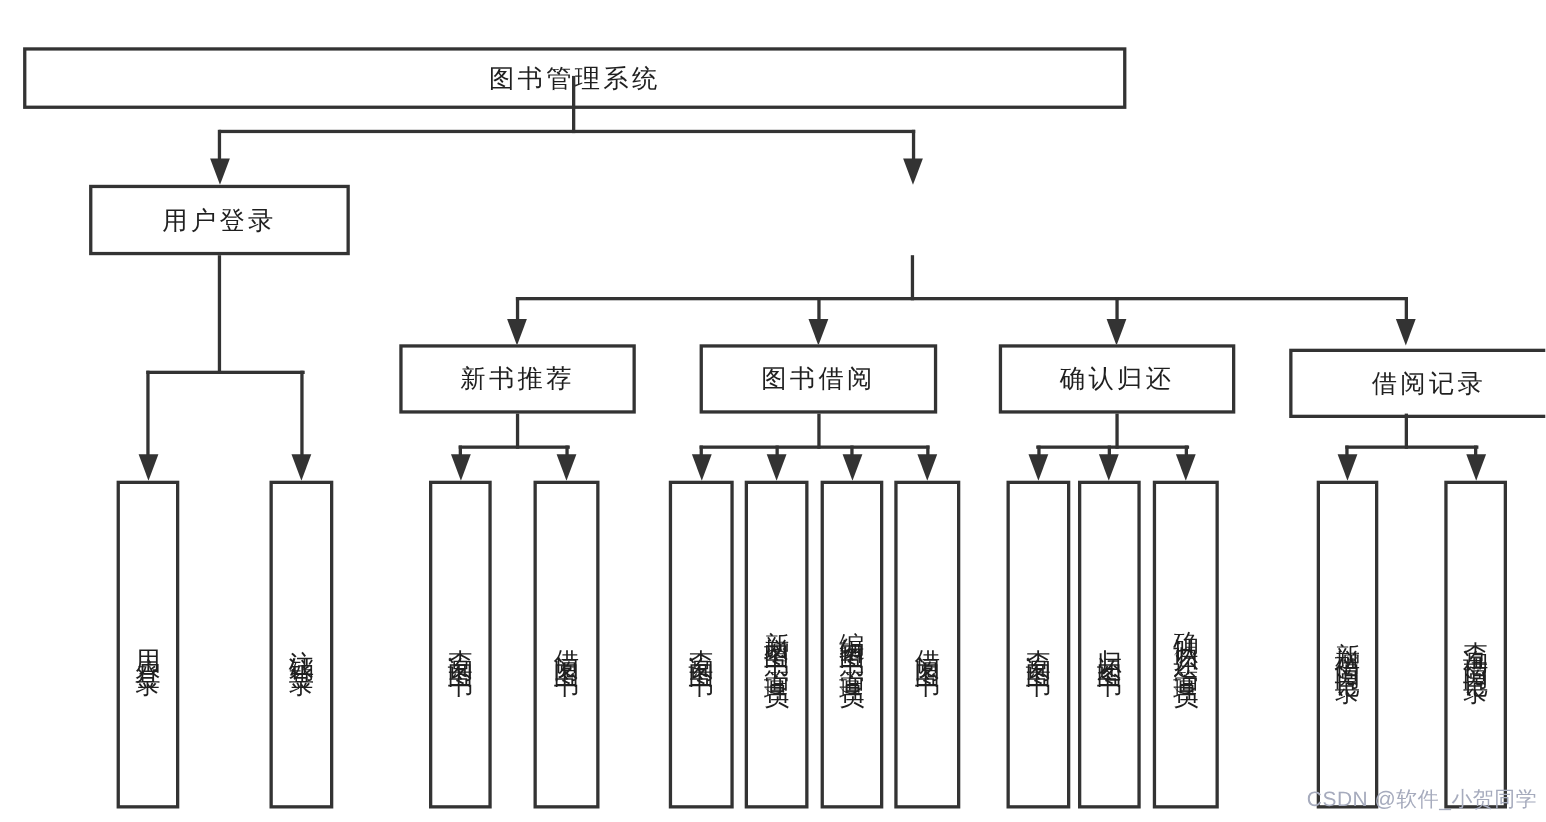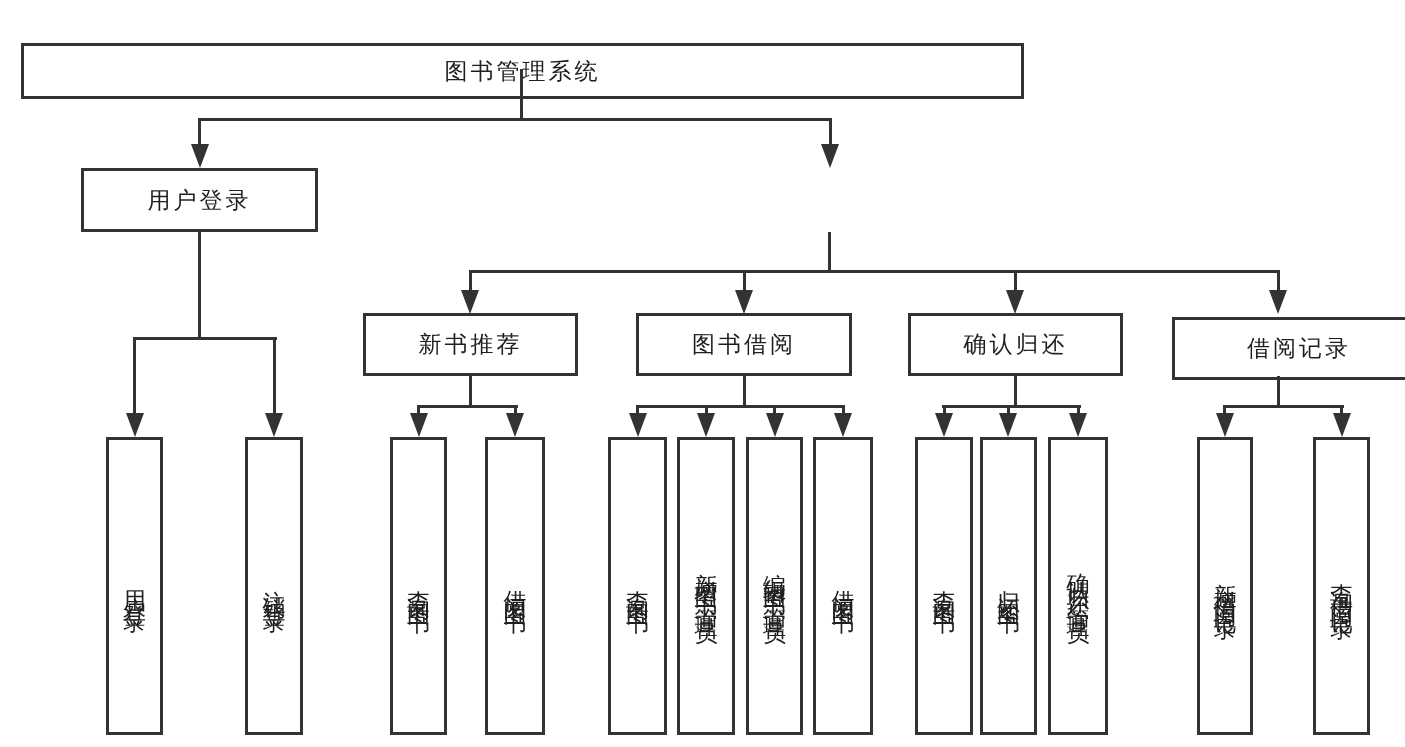--- a/index.html
+++ b/index.html
@@ -158,14 +158,15 @@
     <span>确认归还（管理员）</span>
   </div>
 
   <div class="vbox" style="left:1197px; top:437px; width:56px; height:298px;">
     <span>新增借阅记录</span>
   </div>
   <div class="vbox" style="left:1313px; top:437px; width:57px; height:298px;">
     <span>查询借阅记录</span>
   </div>
 
+  <div class="watermark">CSDN @软件_小贺同学</div>
 
 </div>
 
 </body></html>

